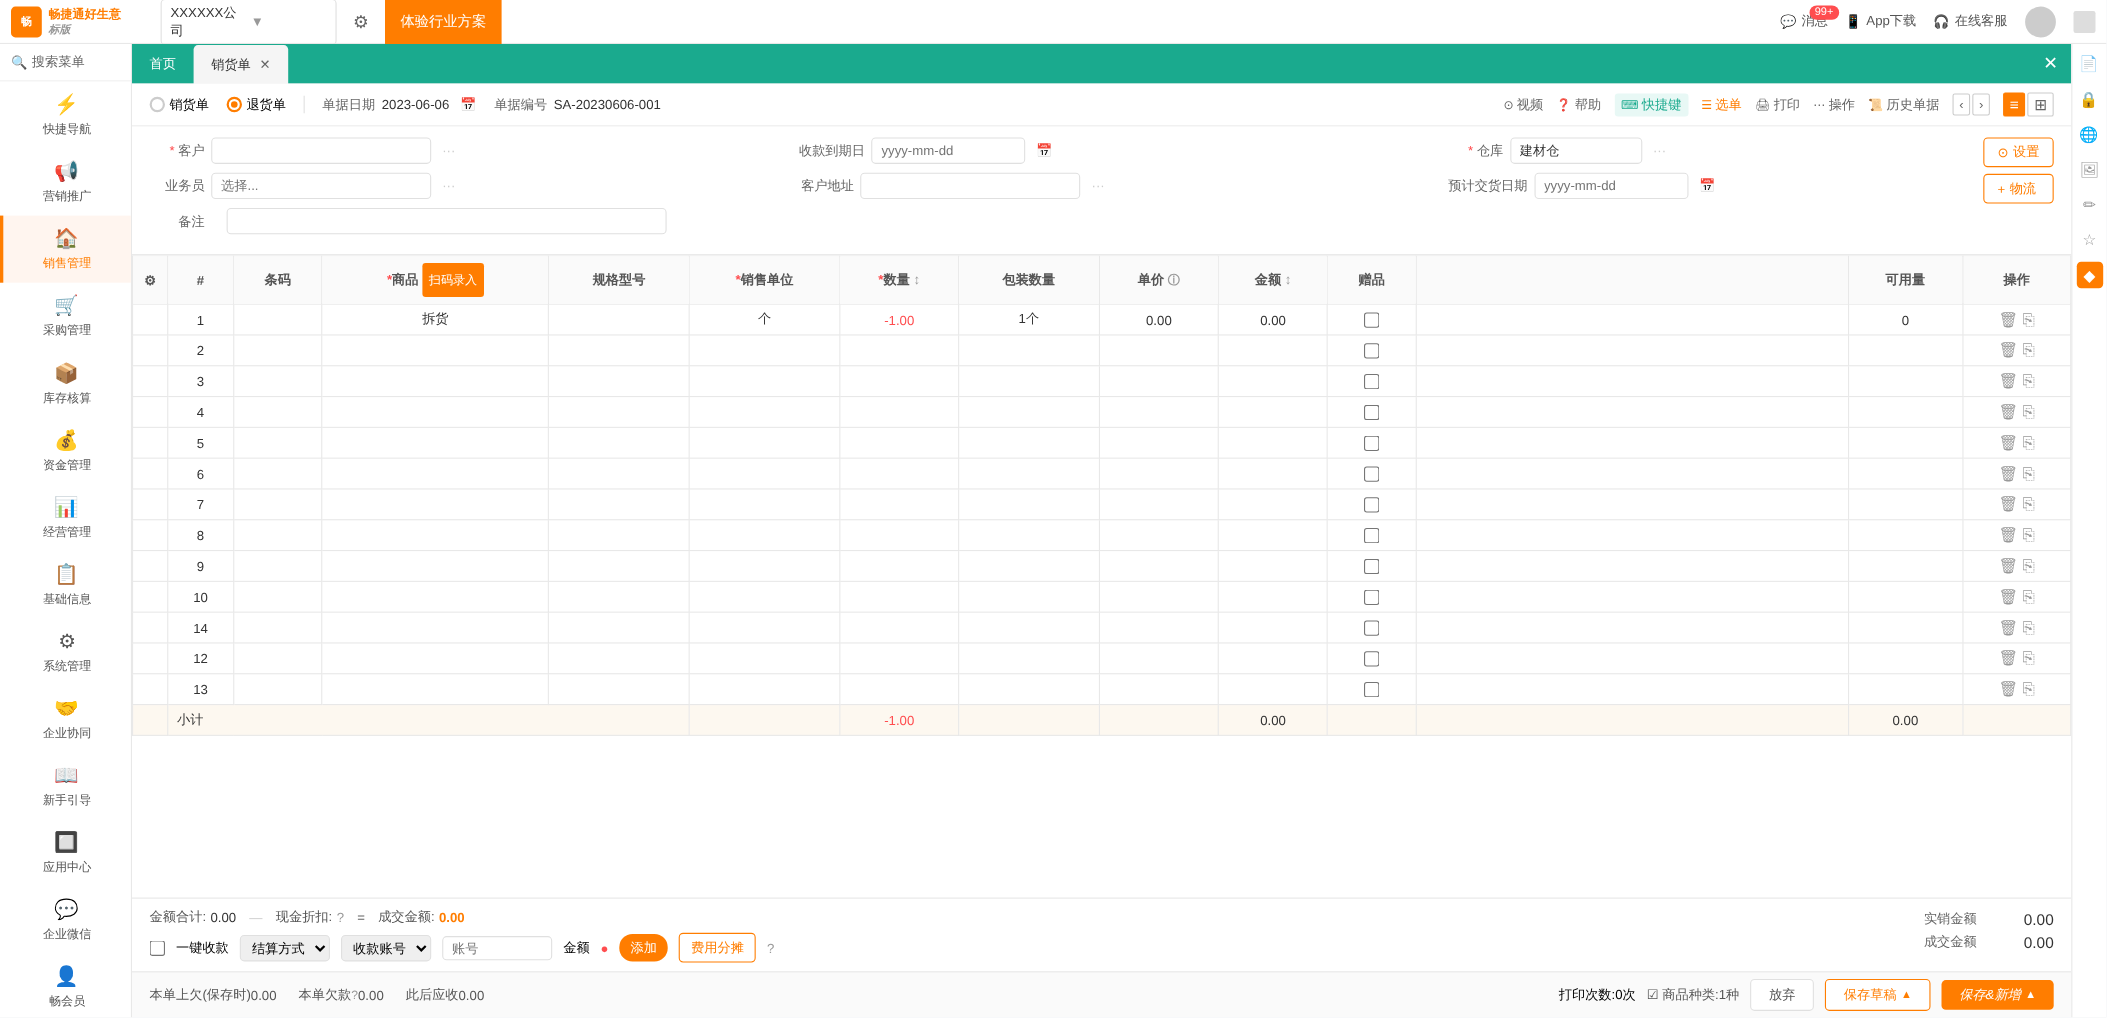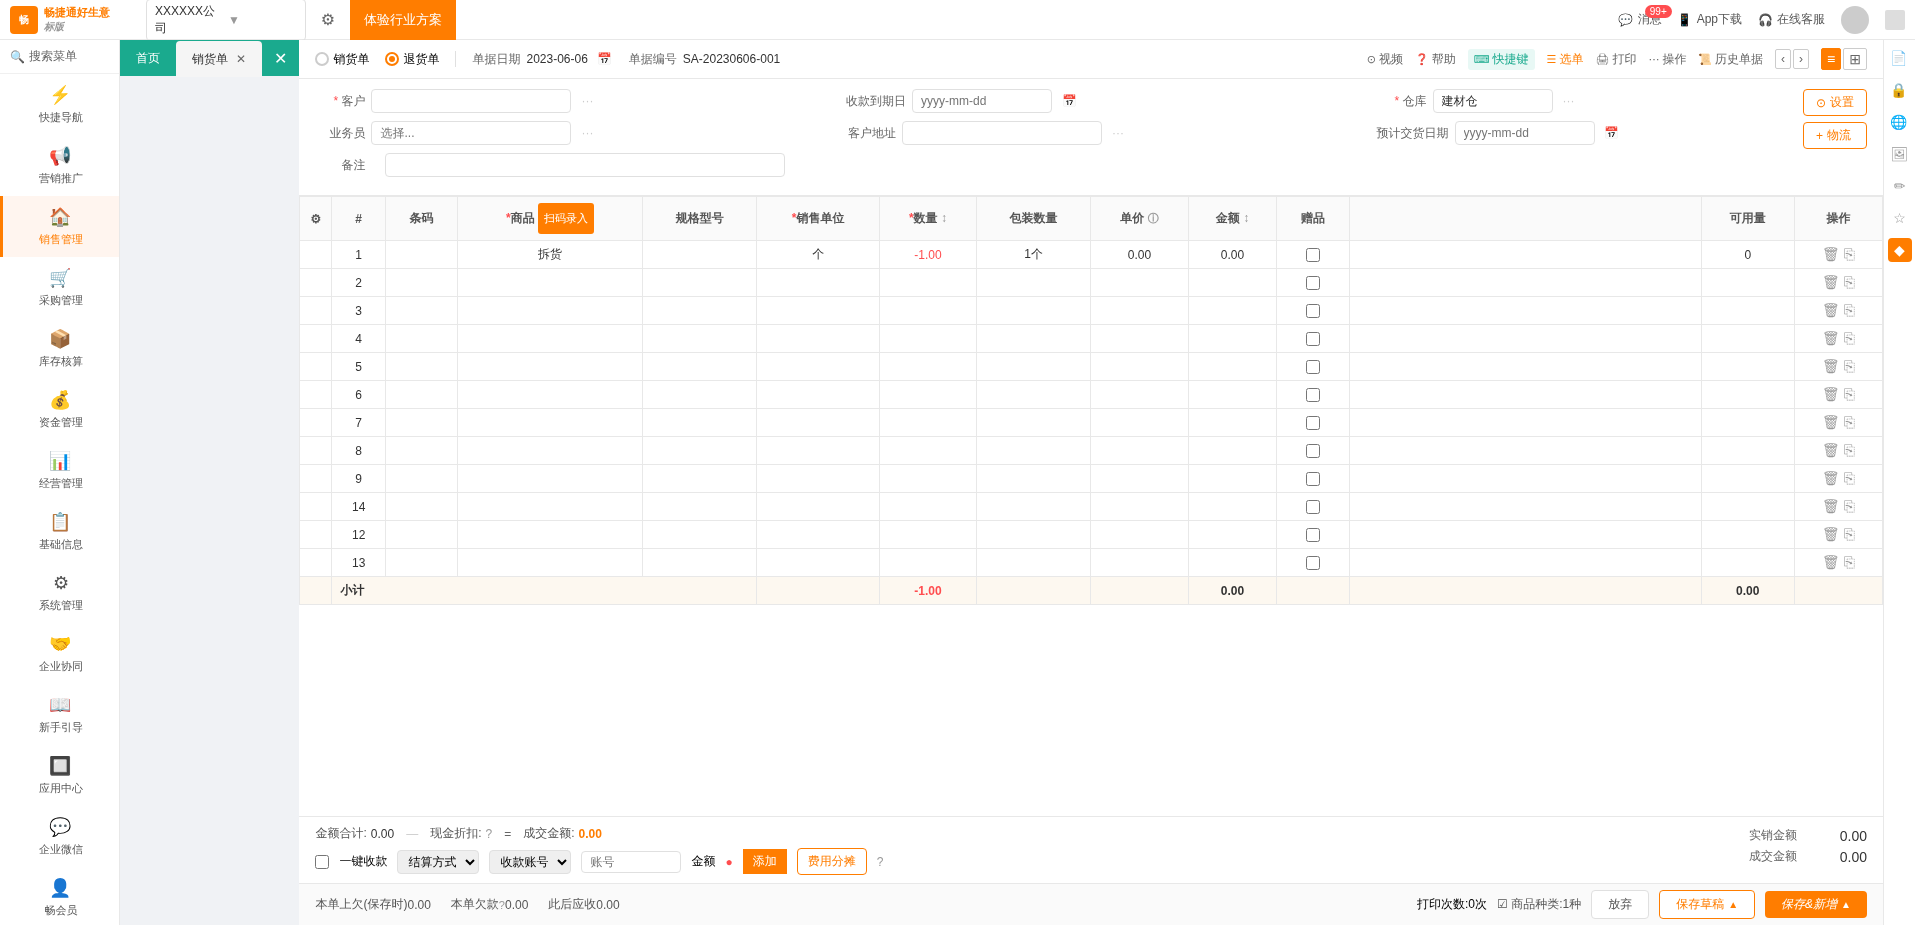--- a/index.html
+++ b/index.html
@@ -24,21 +24,21 @@
 
     
     .sidebar { width: 120px; background: #fff; border-right: 1px solid #e8e8e8; display: flex; flex-direction: column; flex-shrink: 0; }
     .sidebar-item { display: flex; flex-direction: column; align-items: center; padding: 10px 6px; cursor: pointer; color: #555; gap: 4px; border-left: 3px solid transparent; }
     .sidebar-item.active { background: #fff5ef; color: #ff7d00; border-left: 3px solid #ff7d00; }
     .sidebar-item .icon { font-size: 18px; }
     .sidebar-item .label { font-size: 11px; text-align: center; }
     .sidebar-search { display: flex; align-items: center; padding: 8px 10px; border-bottom: 1px solid #f0f0f0; gap: 4px; color: #666; font-size: 12px; cursor: pointer; }
 
     
-    .content-area { flex: 1; display: flex; flex-direction: row; overflow: hidden; }
+    .content-area { flex: 1; display: flex; flex-direction: column; overflow: hidden; }
 
     
     .tab-bar { background: #1aaa8e; display: flex; align-items: center; height: 36px; flex-shrink: 0; }
     .tab-item { padding: 0 16px; height: 36px; display: flex; align-items: center; cursor: pointer; color: rgba(255,255,255,0.8); font-size: 13px; }
     .tab-item.active { background: #f5f5f5; color: #333; border-radius: 4px 4px 0 0; margin-top: 2px; }
     .tab-item.home { background: transparent; color: white; }
     .tab-close { margin-left: 8px; color: #666; font-size: 12px; cursor: pointer; }
     .tab-bar-close { margin-left: auto; color: white; padding: 0 12px; font-size: 16px; cursor: pointer; }
 
     
@@ -76,42 +76,42 @@
 
     .form-actions-right { position: absolute; right: 16px; top: 10px; display: flex; flex-direction: column; gap: 6px; }
     .btn-settings { border: 1px solid #ff7d00; color: #ff7d00; background: #fff; border-radius: 4px; padding: 4px 12px; cursor: pointer; font-size: 12px; display: flex; align-items: center; gap: 4px; }
     .btn-logistics { border: 1px solid #ff7d00; color: #ff7d00; background: #fff; border-radius: 4px; padding: 4px 12px; cursor: pointer; font-size: 12px; display: flex; align-items: center; gap: 4px; }
 
     
     .table-area { flex: 1; overflow: auto; background: #fff; margin: 0; }
     table { width: 100%; border-collapse: collapse; min-width: 900px; }
     th { background: #fafafa; border: 1px solid #e8e8e8; padding: 6px 8px; color: #555; text-align: center; white-space: nowrap; position: sticky; top: 0; z-index: 1; }
     td { border: 1px solid #e8e8e8; padding: 5px 8px; text-align: center; color: #333; }
-    .table-row-subtotal td { background: #fdf8f0; font-weight: 700; }
+    .table-row-subtotal td { background: #fdf8f0; font-weight: 400; }
     .th-sort { color: #999; cursor: pointer; }
     .scan-btn { background: #ff7d00; color: white; border: none; border-radius: 3px; padding: 8px 6px; font-size: 11px; cursor: pointer; }
     .action-icons { display: flex; gap: 4px; justify-content: center; }
     .action-icon { color: #999; cursor: pointer; font-size: 14px; }
     .qty-negative { color: #ff4d4f; }
     .info-icon { color: #999; font-size: 11px; cursor: pointer; }
     .gear-col { width: 32px; text-align: center; }
 
     
     .bottom-area { background: #fff; border-top: 1px solid #e8e8e8; padding: 8px 16px; flex-shrink: 0; }
     .totals-row { display: flex; align-items: center; gap: 12px; margin-bottom: 6px; }
     .total-item { display: flex; align-items: center; gap: 4px; color: #555; }
     .total-value { color: #333; font-weight: 500; }
     .total-divider { color: #ccc; }
     .result-equals { color: #666; }
     .result-value { color: #ff7d00; font-weight: bold; }
 
     .payment-row { display: flex; align-items: center; gap: 10px; }
     .payment-select { border: 1px solid #e0e0e0; border-radius: 4px; padding: 3px 6px; min-width: 80px; }
     .payment-input { border: 1px solid #e0e0e0; border-radius: 4px; padding: 3px 8px; width: 100px; }
-    .btn-add { background: #ff7d00; color: white; border: none; border-radius: 0; padding: 4px 10px; cursor: pointer; font-size: 12px; }
+    .btn-add { background: #ff7d00; color: white; border: none; border-radius: 12px; padding: 4px 10px; cursor: pointer; font-size: 12px; }
     .btn-expense { border: 1px solid #ff7d00; color: #ff7d00; background: #fff; border-radius: 4px; padding: 4px 10px; cursor: pointer; font-size: 12px; }
     .help-icon { color: #999; cursor: pointer; }
 
     
     .status-bar { background: #fafafa; border-top: 1px solid #e8e8e8; padding: 6px 16px; display: flex; align-items: center; flex-shrink: 0; }
     .status-item { display: flex; align-items: center; gap: 0; margin-right: 20px; color: #555; }
     .status-item .help-icon { color: #999; font-size: 11px; }
     .status-bar-right { margin-left: auto; display: flex; align-items: center; gap: 10px; }
     .status-product-count { color: #555; }
     .btn-abandon { border: 1px solid #e0e0e0; background: #fff; border-radius: 4px; padding: 5px 16px; cursor: pointer; color: #555; }
@@ -575,20 +575,45 @@
               <td>
                   <div class="action-icons">
                     <span class="action-icon">🗑</span>
                     <span class="action-icon">⎘</span>
                   </div>
                 </td>
             </tr>
             <tr>
               <td></td>
                 <td>9</td>
+                <td></td>
+                <td></td>
+                <td></td>
+                <td></td>
+                <td></td>
+                <td></td>
+                <td></td>
+                <td></td>
+              <td>
+                  <div class="checkbox-cell">
+                    <input type="checkbox" style="">
+                  </div>
+                </td>
+                <td></td>
+                <td></td>
+              <td>
+                  <div class="action-icons">
+                    <span class="action-icon">🗑</span>
+                    <span class="action-icon">⎘</span>
+                  </div>
+                </td>
+            </tr>
+            <tr>
+              <td></td>
+                <td>10</td>
                 <td></td>
                 <td></td>
                 <td></td>
                 <td></td>
                 <td></td>
                 <td></td>
                 <td></td>
                 <td></td>
               <td>
                   <div class="checkbox-cell">

